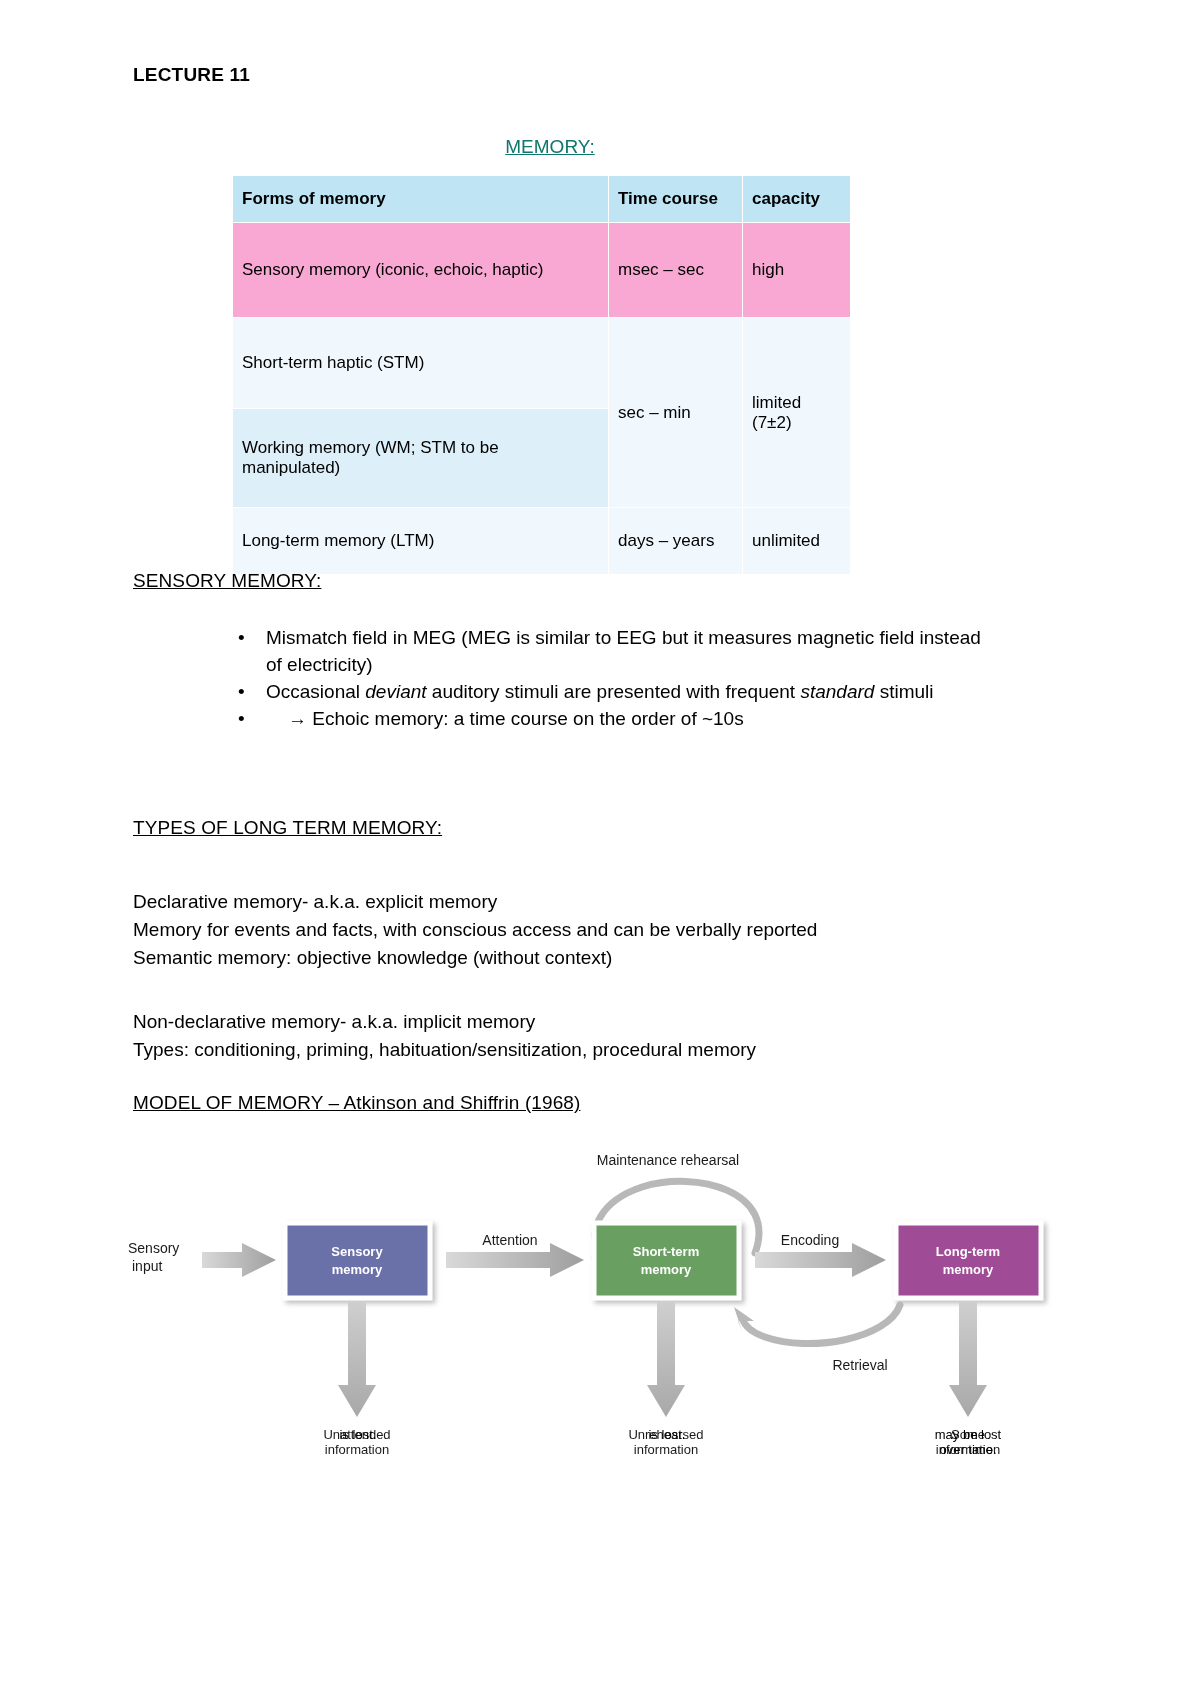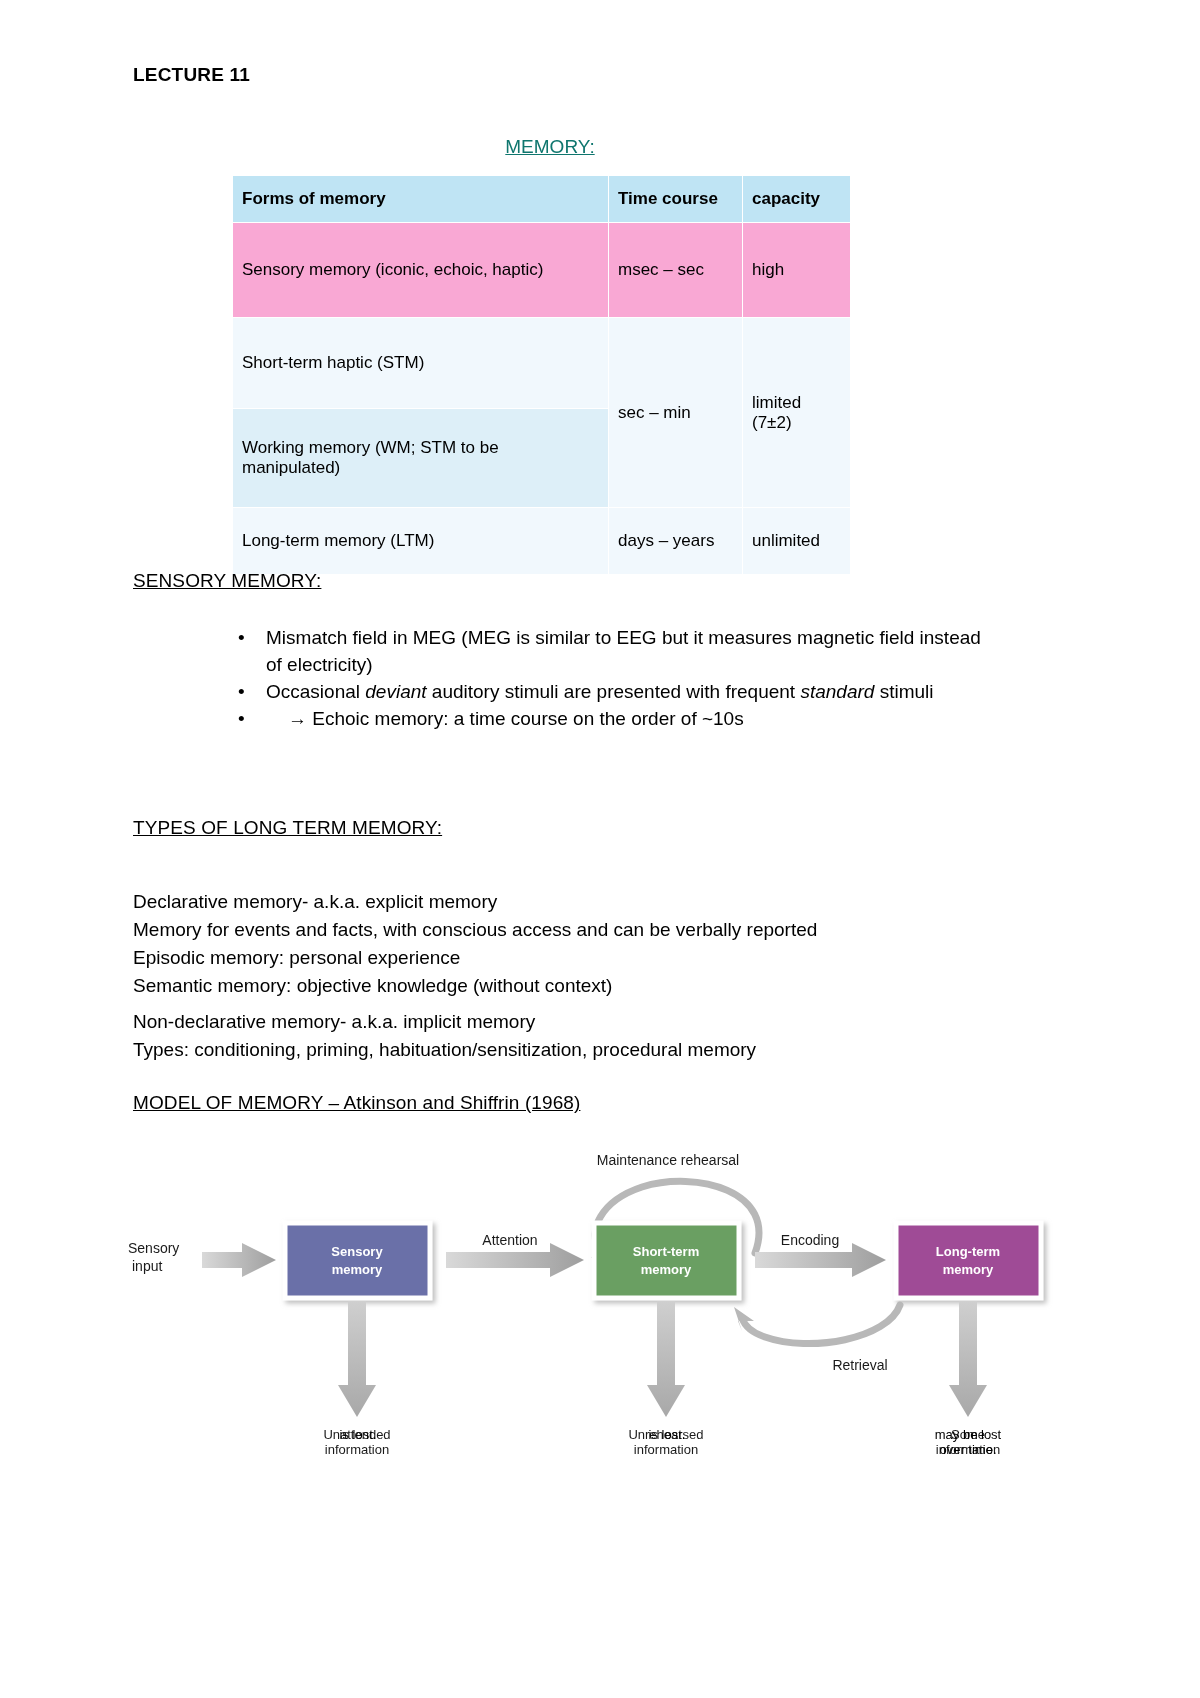--- a/index.html
+++ b/index.html
@@ -205,21 +205,20 @@
       <span class="dot">•</span>
       <span class="sub-arrow">→ Echoic memory: a time course on the order of ~10s</span>
     </li>
   </ul>
 
   <div class="section-heading" id="h-types">TYPES OF LONG TERM MEMORY:</div>
 
   <div class="para" id="p-declarative">
     <div>Declarative memory- a.k.a. explicit memory</div>
     <div>Memory for events and facts, with conscious access and can be verbally reported</div>
-    <div>Episodic memory: personal experience</div>
     <div>Semantic memory: objective knowledge (without context)</div>
   </div>
 
   <div class="para" id="p-nondeclarative">
     <div>Non-declarative memory- a.k.a. implicit memory</div>
     <div>Types: conditioning, priming, habituation/sensitization, procedural memory</div>
   </div>
 
   <div class="section-heading" id="h-model">MODEL OF MEMORY – Atkinson and Shiffrin (1968)</div>
 

